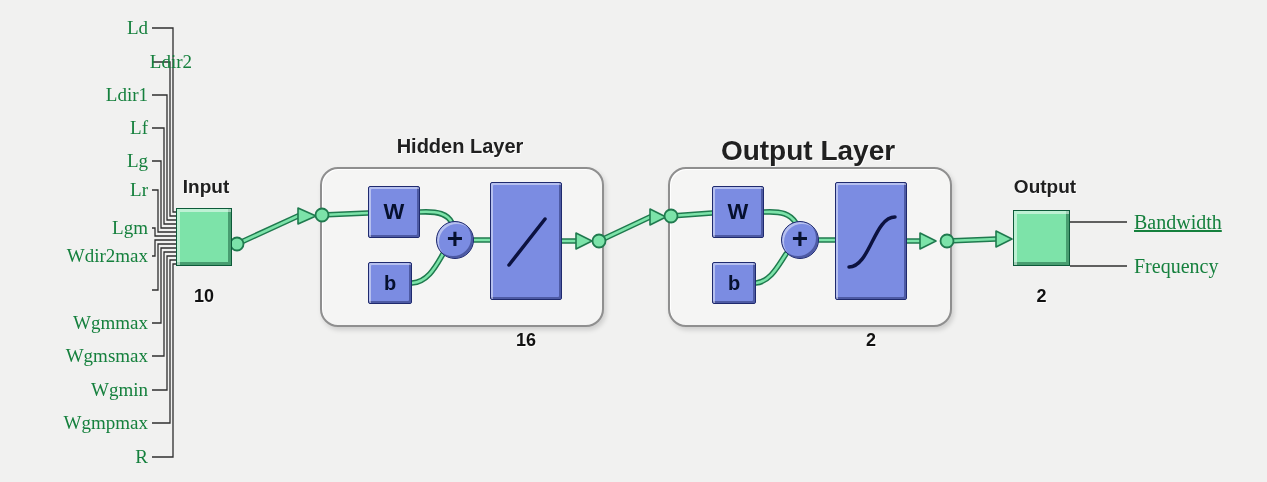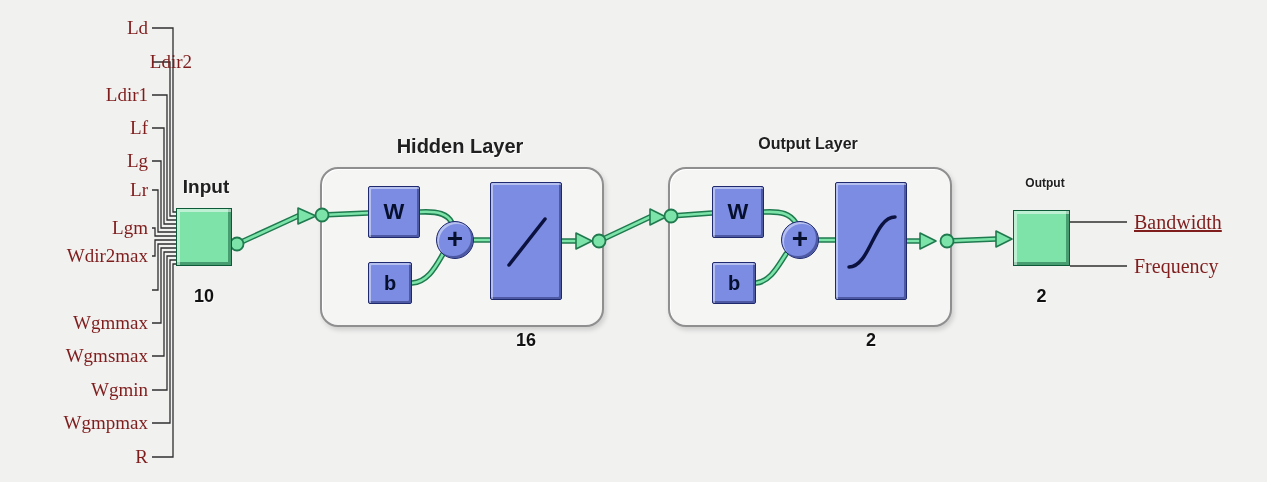--- a/index.html
+++ b/index.html
@@ -27,21 +27,21 @@
     border:1px solid #1f2a6e;
     box-shadow:inset 2px 2px 0 rgba(255,255,255,.45), inset -2px -2px 0 rgba(10,16,70,.4);
     display:flex;align-items:center;justify-content:center;
     font-weight:bold;font-size:22px;color:#06102e;
     border-radius:2px;
   }
   .sum-node{border-radius:50%;font-size:28px;line-height:1;padding-bottom:2px;}
   .act-glyph{position:absolute;left:0;top:0;}
   .var-label{
     position:absolute;z-index:4;
-    font-family:"Liberation Serif",serif;font-size:19px;color:#7f1d1d;
+    font-family:"Liberation Serif",serif;font-size:19px;color:#15803d;
     height:24px;line-height:24px;white-space:nowrap;
   }
   .right-label{font-size:20px;}
   .in-label{left:0;width:148px;text-align:right;}
   .title{
     position:absolute;z-index:4;font-weight:bold;color:#202020;
     text-shadow:1px 1px 0 rgba(255,255,255,.85);text-align:center;
   }
   .num{
     position:absolute;z-index:4;font-weight:bold;font-size:18px;color:#111;
@@ -140,37 +140,37 @@
   <div class="block blue-block sum-node" style="left:436px;top:221px;width:38px;height:38px;">
     <span>+</span>
   </div>
   <div class="block blue-block" style="left:490px;top:182px;width:72px;height:118px;">
     <svg class="act-glyph" width="72" height="118" viewBox="0 0 72 118">
       <line class="act-line" x1="18" y1="82" x2="54" y2="36"></line>
     </svg>
   </div>
   <div class="num" style="left:490px;top:330px;width:72px;">16</div>
 
-  <div class="title" style="left:668px;top:135px;width:280px;font-size:16px;">Output Layer</div>
+  <div class="title" style="left:668px;top:135px;width:280px;font-size:28px;">Output Layer</div>
   <div class="block blue-block" style="left:712px;top:186px;width:52px;height:52px;">
     <span>W</span>
   </div>
   <div class="block blue-block" style="left:712px;top:262px;width:44px;height:42px;font-size:20px;">
     <span>b</span>
   </div>
   <div class="block blue-block sum-node" style="left:781px;top:221px;width:38px;height:38px;">
     <span>+</span>
   </div>
   <div class="block blue-block" style="left:835px;top:182px;width:72px;height:118px;">
     <svg class="act-glyph" width="72" height="118" viewBox="0 0 72 118">
       <path class="act-line" d="M13,84 C34,84 38,34 59,34"></path>
     </svg>
   </div>
   <div class="num" style="left:835px;top:330px;width:72px;">2</div>
 
-  <div class="title" style="left:1000px;top:176px;width:90px;font-size:12px;">Output</div>
+  <div class="title" style="left:1000px;top:176px;width:90px;font-size:19px;">Output</div>
   <div class="block green-block" style="left:1013px;top:210px;width:57px;height:56px;"></div>
   <div class="num" style="left:1013px;top:286px;width:57px;">2</div>
 
   <div class="var-label right-label" style="left:1134px;top:210px;text-decoration:underline;">Bandwidth</div>
   <div class="var-label right-label" style="left:1134px;top:254px;">Frequency</div>
 
 </div>
 
 </body></html>

